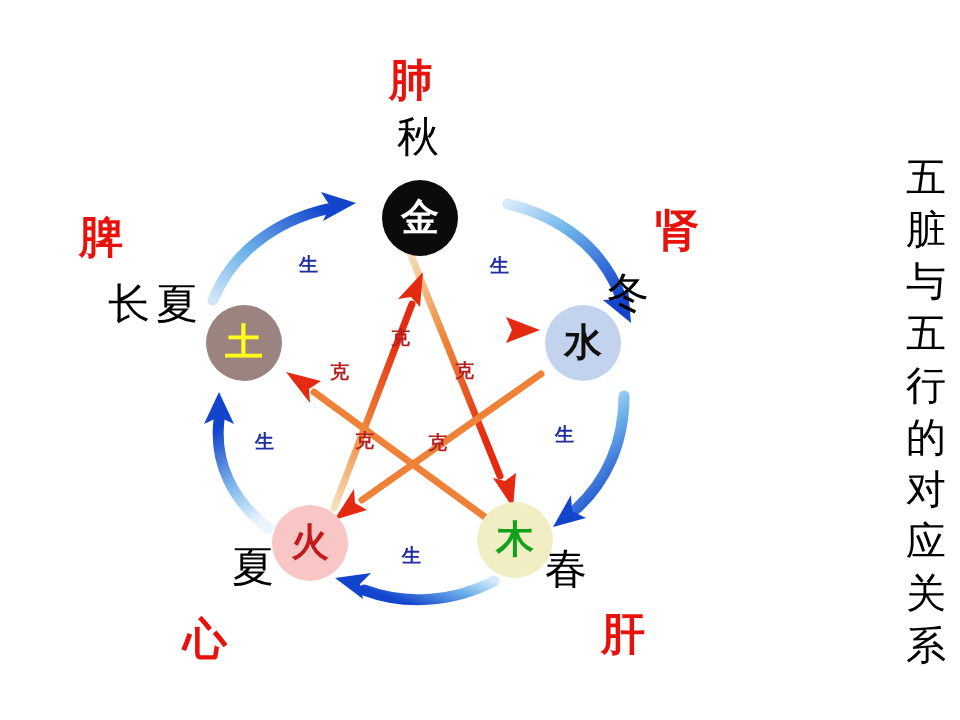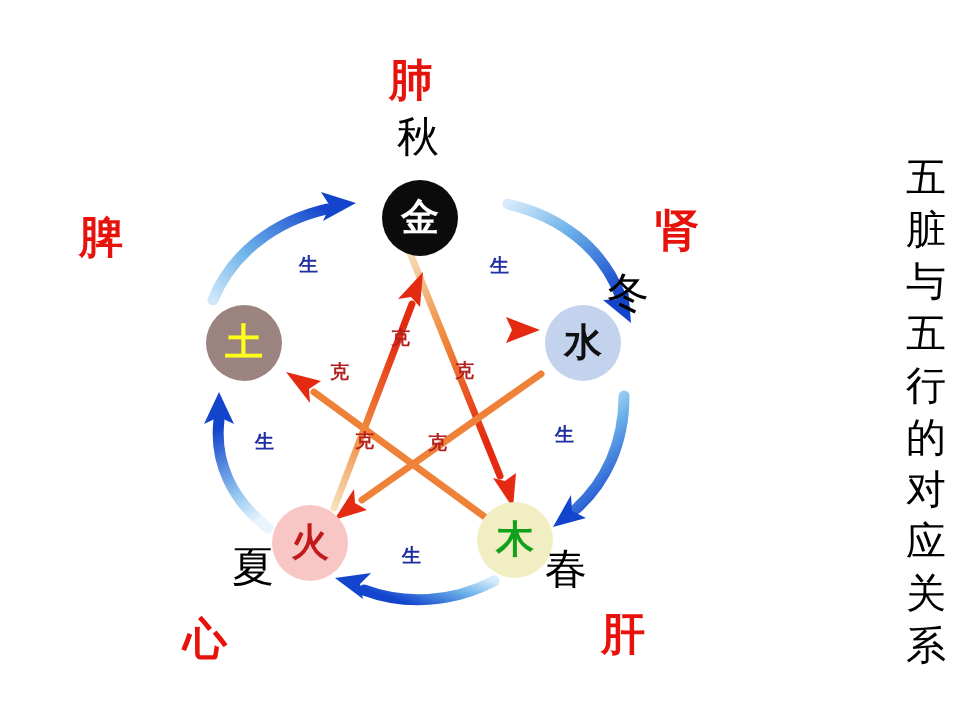--- a/index.html
+++ b/index.html
@@ -289,20 +289,21 @@
   <div class="lbl organ" id="lbl-kidney">肾</div>
   <div class="lbl season" id="lbl-winter">冬</div>
 
   <div class="lbl organ" id="lbl-liver">肝</div>
   <div class="lbl season" id="lbl-spring">春</div>
 
   <div class="lbl organ" id="lbl-heart">心</div>
   <div class="lbl season" id="lbl-summer">夏</div>
 
   <div class="lbl organ" id="lbl-spleen">脾</div>
+  <div class="lbl season" id="lbl-longsummer">长夏</div>
 
   <div class="ann ann-sheng" id="sheng-1">生</div>
   <div class="ann ann-sheng" id="sheng-2">生</div>
   <div class="ann ann-sheng" id="sheng-3">生</div>
   <div class="ann ann-sheng" id="sheng-4">生</div>
   <div class="ann ann-sheng" id="sheng-5">生</div>
 
   <div class="ann ann-ke" id="ke-1">克</div>
   <div class="ann ann-ke" id="ke-2">克</div>
   <div class="ann ann-ke" id="ke-3">克</div>

